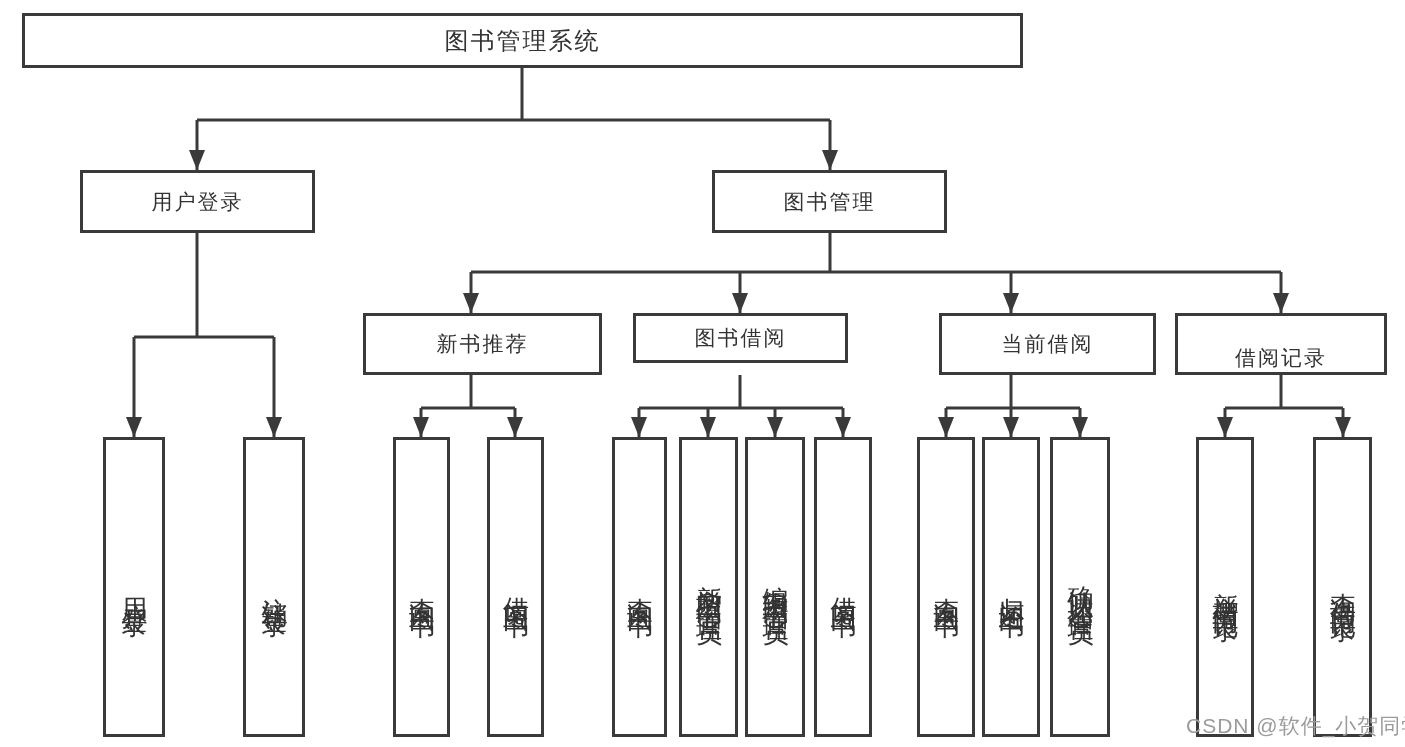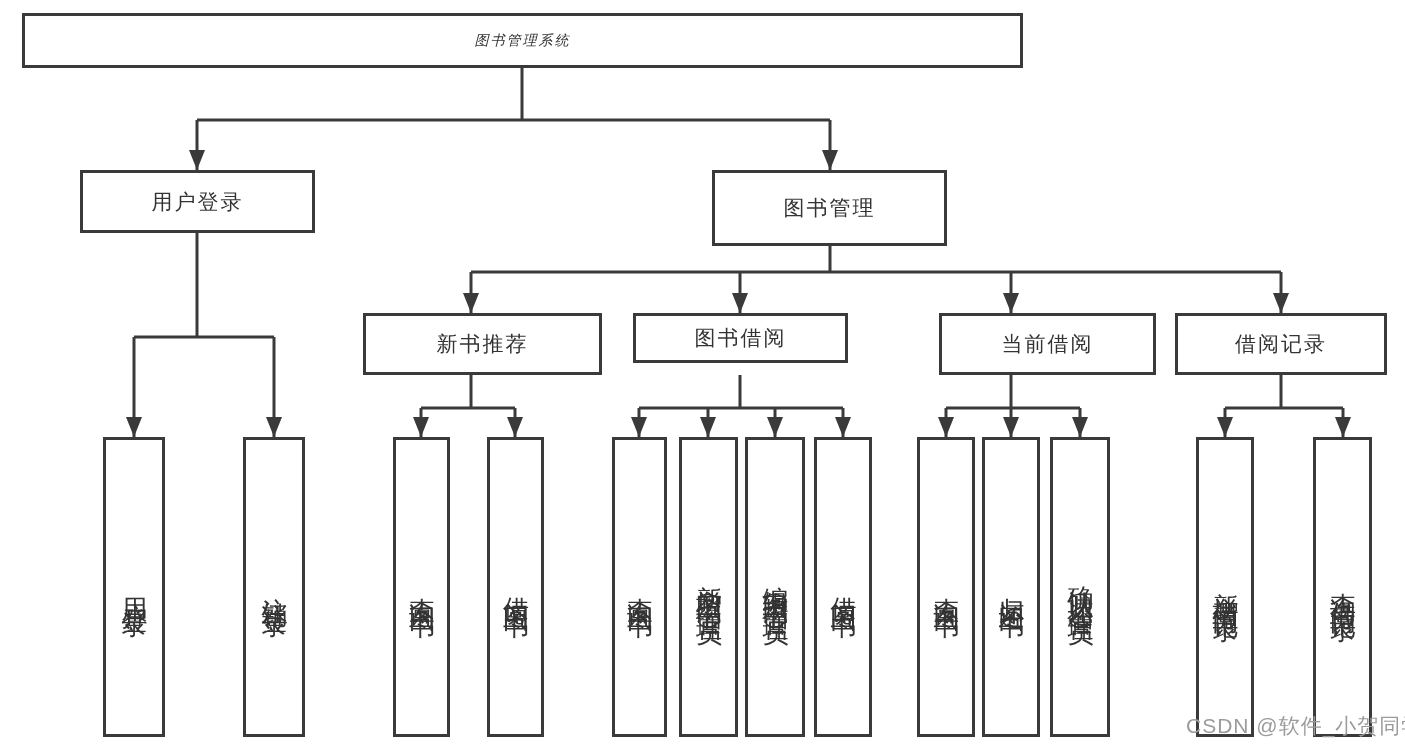--- a/index.html
+++ b/index.html
@@ -6,21 +6,21 @@
   #canvas{
     position:relative;width:1405px;height:747px;background:#ffffff;overflow:hidden;
     font-family:"Liberation Sans","DejaVu Sans",sans-serif;color:#333333;
   }
   #connectors{position:absolute;left:0;top:0;z-index:0;}
   .node{
     position:absolute;box-sizing:border-box;border:3px solid #3a3a3a;background:#ffffff;
     display:flex;align-items:center;justify-content:center;z-index:1;
   }
   .hnode{font-size:21px;letter-spacing:2px;}
-  .root{font-size:14px;letter-spacing:2px;font-style:italic;}
+  .root{font-size:24px;letter-spacing:2px;}
   .leaf .vtext{
     writing-mode:vertical-rl;text-orientation:mixed;
     font-size:26px;letter-spacing:5px;line-height:1.15;
   }
   .watermark{
     position:absolute;left:1186px;top:712px;z-index:2;
     font-size:21px;color:#9b9b9b;letter-spacing:1px;white-space:nowrap;
   }
 </style>
 </head>
@@ -64,34 +64,34 @@
     </g>
   </svg>
 
   <div class="node root" style="left:22px;top:13px;width:1001px;height:55px;">
     <span>图书管理系统</span>
   </div>
 
   <div class="node hnode" style="left:80px;top:170px;width:235px;height:63px;">
     <span>用户登录</span>
   </div>
-  <div class="node hnode" style="left:712px;top:170px;width:235px;height:76px;">
+  <div class="node hnode" style="left:712px;top:170px;width:235px;height:63px;">
     <span>图书管理</span>
   </div>
 
   <div class="node hnode" style="left:363px;top:313px;width:239px;height:62px;">
     <span>新书推荐</span>
   </div>
   <div class="node hnode" style="left:633px;top:313px;width:215px;height:50px;">
     <span>图书借阅</span>
   </div>
   <div class="node hnode" style="left:939px;top:313px;width:217px;height:62px;">
     <span>当前借阅</span>
   </div>
-  <div class="node hnode" style="left:1175px;top:313px;width:212px;height:62px;">
+  <div class="node hnode" style="left:1175px;top:313px;width:212px;height:62px;align-items:flex-end;">
     <span>借阅记录</span>
   </div>
 
   <div class="node leaf" style="left:103px;top:437px;width:62px;height:300px;">
     <span class="vtext">用户登录</span>
   </div>
   <div class="node leaf" style="left:243px;top:437px;width:62px;height:300px;">
     <span class="vtext">注销登录</span>
   </div>
   <div class="node leaf" style="left:393px;top:437px;width:57px;height:300px;">

